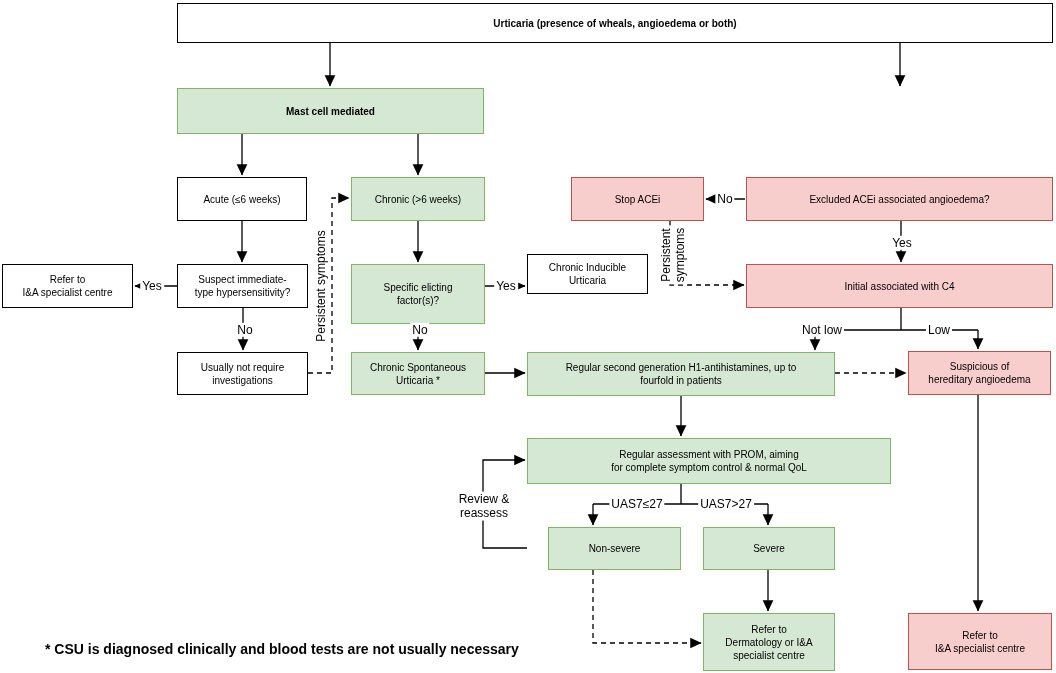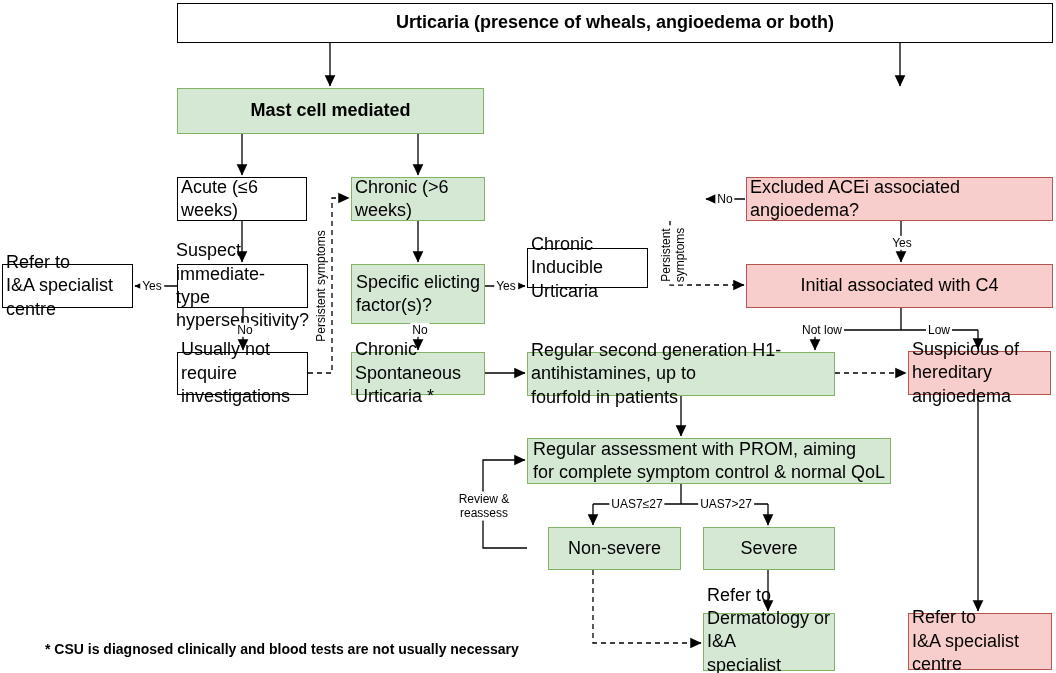--- a/index.html
+++ b/index.html
@@ -7,22 +7,22 @@
     position:relative;width:1056px;height:673px;background:#fff;overflow:hidden;
     font-family:"Liberation Sans","DejaVu Sans",sans-serif;color:#000;
   }
   svg.edges{position:absolute;left:0;top:0;width:1056px;height:673px;}
   .edge{stroke:var(--line,#000);fill:none;stroke-width:1.3px;}
   .edge.dashed{stroke-dasharray:5 4;}
   .arrowhead{fill:var(--line,#000);stroke:none;}
   .node{
     position:absolute;box-sizing:border-box;
     display:flex;align-items:center;justify-content:center;
-    text-align:left;white-space:pre-line;
-    font-size:18px;line-height:1.3;padding:19px 3px;
+    text-align:center;white-space:pre-line;
+    font-size:10px;line-height:1.3;padding:19px 3px;
     border:1.5px solid #000;background:#fff;
   }
   .node.green{background:var(--green_fill,#d5e8d4);border-color:var(--green_border,#82b366);}
   .node.pink{background:var(--pink_fill,#f8cecc);border-color:var(--pink_border,#b85450);}
   .node.white{background:var(--white_fill,#ffffff);border-color:var(--line,#000);}
   .node.bold{font-weight:bold;}
   .elabel{
     position:absolute;transform:translate(-50%,-50%);
     background:#fff;padding:0 2px;font-size:12px;line-height:1.2;
     white-space:pre-line;text-align:center;
@@ -75,33 +75,34 @@
 
   <div class="node white bold" style="left:177px;top:3px;width:876px;height:40px;border-width:1.5px">Urticaria (presence of wheals, angioedema or both)</div>
 
   <div class="node green bold" style="left:177px;top:88px;width:307px;height:46px">Mast cell mediated</div>
 
 
   <div class="node white" style="left:177px;top:177px;width:130px;height:44px">Acute (≤6 weeks)</div>
 
   <div class="node green" style="left:351px;top:177px;width:134px;height:44px">Chronic (&gt;6 weeks)</div>
 
+  <div class="node pink" style="left:571px;top:177px;width:133px;height:44px">Stop ACEi</div>
 
   <div class="node pink" style="left:746px;top:177px;width:307px;height:44px">Excluded ACEi associated angioedema?</div>
 
   <div class="node white" style="left:2px;top:264px;width:131px;height:44px">Refer to
 I&amp;A specialist centre</div>
 
   <div class="node white" style="left:177px;top:264px;width:131px;height:44px">Suspect immediate-
 type hypersensitivity?</div>
 
   <div class="node green" style="left:351px;top:264px;width:134px;height:60px">Specific elicting
 factor(s)?</div>
 
-  <div class="node white" style="left:527px;top:248px;width:121px;height:28px">Chronic Inducible
+  <div class="node white" style="left:527px;top:254px;width:121px;height:28px">Chronic Inducible
 Urticaria</div>
 
   <div class="node pink" style="left:746px;top:264px;width:307px;height:44px">Initial associated with C4</div>
 
   <div class="node white" style="left:177px;top:352px;width:131px;height:43px">Usually not require
 investigations</div>
 
   <div class="node green" style="left:351px;top:352px;width:134px;height:43px">Chronic Spontaneous
 Urticaria *</div>
 

